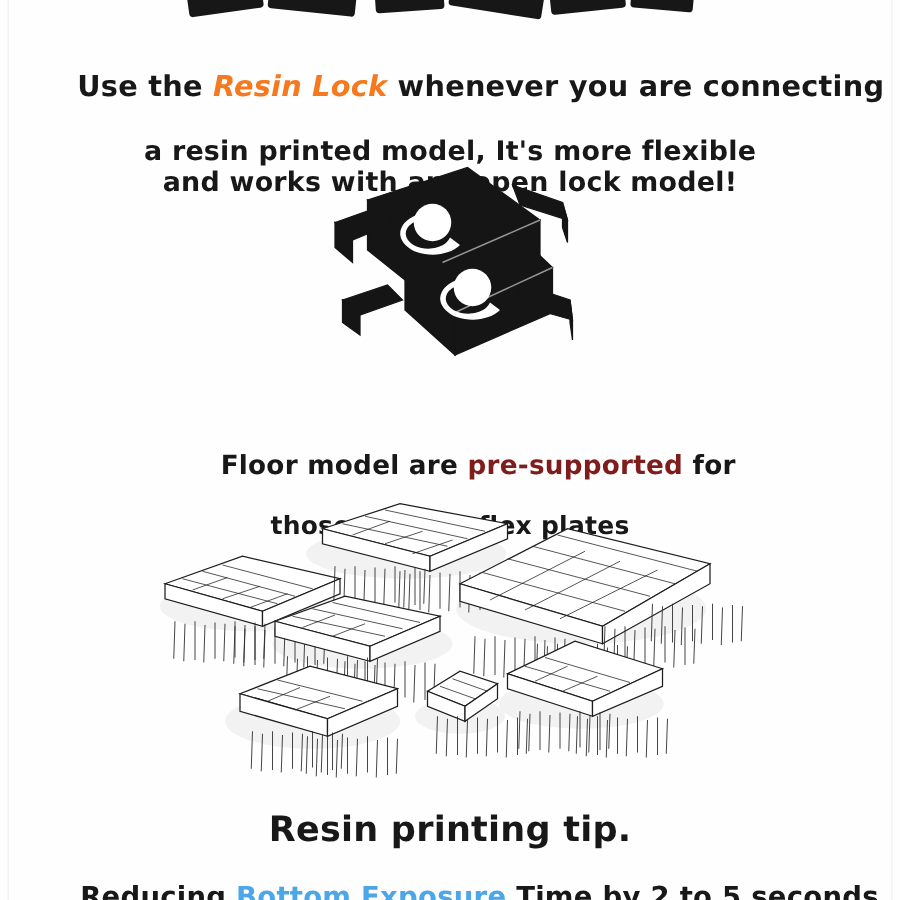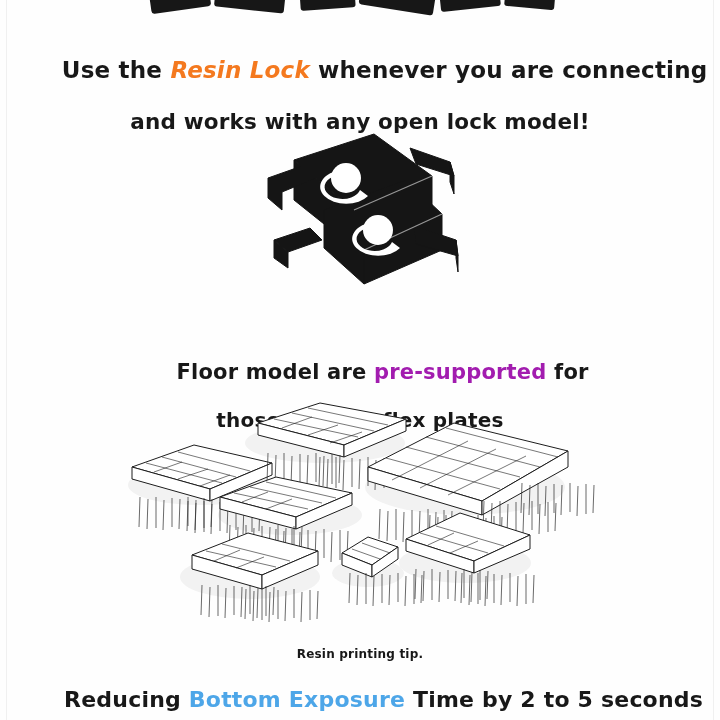--- a/index.html
+++ b/index.html
@@ -58,35 +58,35 @@
 
   #headline-resin-lock {
     top: 30px;
     font-size: 22.5px;
   }
   #headline-resin-lock .line1 { font-size: 23px; }
   #headline-resin-lock .line2,
   #headline-resin-lock .line3 { font-size: 21.5px; }
 
   .accent-orange { color: #f4791f; font-style: italic; }
-  .accent-orange-plain { color: #a21caf; }
+  .accent-orange-plain { color: #7f1d1d; }
   .accent-blue { color: #4da6e8; }
 
   #headline-floor {
     top: 336px;
     font-size: 21px;
   }
   #headline-floor .line1 { font-size: 21px; }
   #headline-floor .line2 { font-size: 20px; }
 
   #headline-tip {
     top: 648px;
     font-size: 20px;
   }
-  #headline-tip .line1 { font-size: 12px; }
+  #headline-tip .line1 { font-size: 28px; }
   #headline-tip .line2 { font-size: 22px; }
 
   
   #resin-lock-art {
     position: absolute;
     left: 246px;
     top: 118px;
     width: 230px;
     height: 170px;
   }
@@ -125,20 +125,21 @@
     <div class="blob b3"></div>
     <div class="blob b4"></div>
     <div class="blob b5"></div>
     <div class="blob b6"></div>
   </div>
 
   <div class="headline" id="headline-resin-lock">
     <span class="line line1">
       <span>Use the </span><span class="accent-orange">Resin Lock</span><span> whenever you are connecting</span>
     </span>
+    <span class="line line2">a resin printed model, It's more flexible</span>
     <span class="line line3">and works with any open lock model!</span>
   </div>
 
   <div id="resin-lock-art">
     <svg viewBox="0 0 230 170" width="230" height="170" aria-hidden="true">
       <g fill="#151515" stroke="#151515" stroke-width="1">
 
         <polygon points="48,42 128,16 186,58 108,92"></polygon>
         <polygon points="108,92 186,58 186,96 108,130"></polygon>
         <polygon points="48,42 108,92 108,130 48,82"></polygon>

